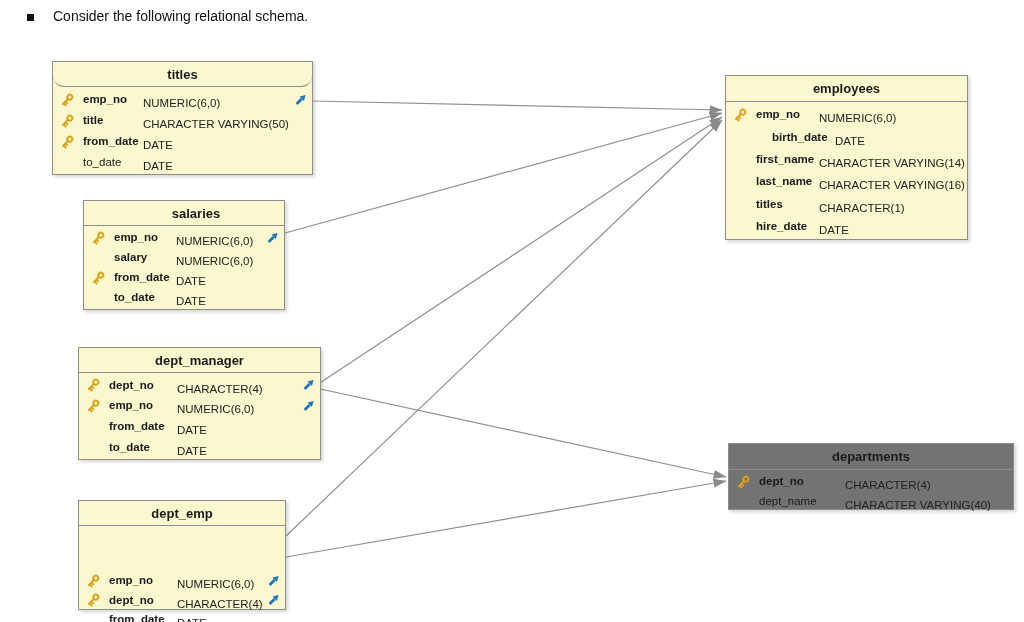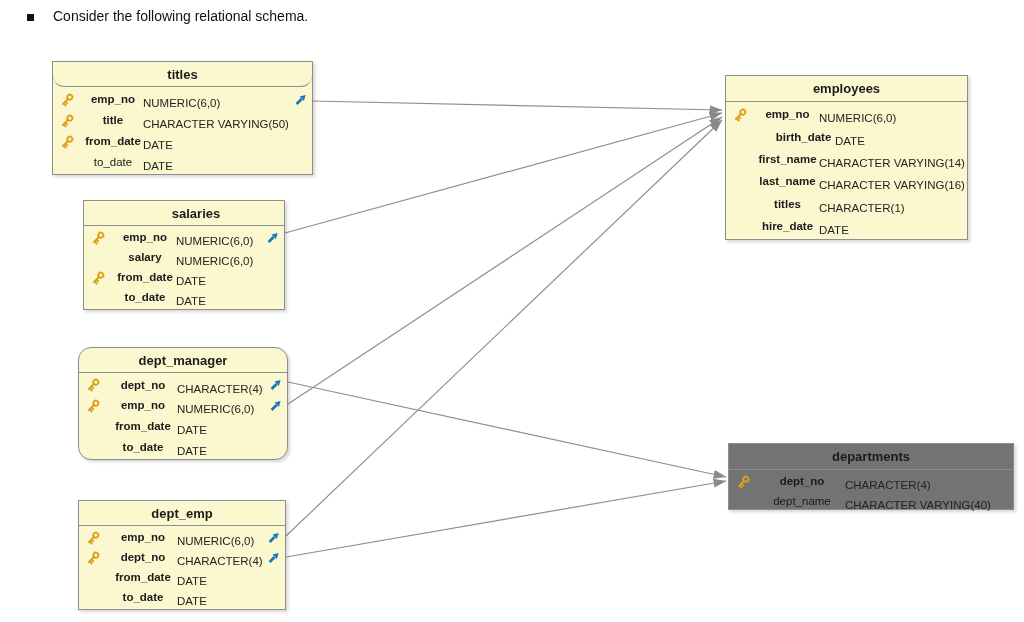--- a/index.html
+++ b/index.html
@@ -14,21 +14,21 @@
   .db-table{
     position:absolute;background:#FBF8CF;border:1px solid #8e8e8e;
     box-shadow:2px 2px 3px rgba(90,90,90,0.25);
     display:flex;flex-direction:column;box-sizing:border-box;
   }
   .db-table-header{
     font-weight:bold;font-size:13px;text-align:center;border-bottom:1px solid #8e8e8e;
     display:flex;align-items:center;justify-content:center;flex:0 0 auto;
   }
   .db-table-body{flex:1 1 auto;display:flex;flex-direction:column;padding:2px 0 1px 0;}
-  .db-row{flex:1 1 0;display:flex;align-items:center;position:relative;padding-left:6px;font-size:11.5px;line-height:1;text-align:center;}
+  .db-row{flex:1 1 0;display:flex;align-items:center;position:relative;padding-left:6px;font-size:11.5px;line-height:1;}
   .pk-slot{width:24px;flex:0 0 24px;display:flex;align-items:center;}
   .col-name{white-space:nowrap;}
   .col-name.bold{font-weight:bold;}
   .col-type{white-space:nowrap;color:#222;margin-top:8px;}
   .fk-slot{position:absolute;right:5px;top:50%;transform:translateY(-50%);display:flex;align-items:center;}
 </style>
 </head>
 <body>
 
 <div class="canvas">
@@ -152,21 +152,21 @@
             <span class="col-name bold" style="width: 62px;">from_date</span>
             <span class="col-type">DATE</span>
           </div>
           <div class="db-row">
             <span class="pk-slot"></span>
             <span class="col-name bold" style="width: 62px;">to_date</span>
             <span class="col-type">DATE</span>
           </div>
         </div>
       </div>
-      <div class="db-table" style="left: 78px; top: 347px; width: 210px; height: 113px; background: rgb(251, 248, 207); border-color: rgb(142, 142, 142); border-radius: 13px;">
+      <div class="db-table" style="left: 78px; top: 347px; width: 243px; height: 113px; background: rgb(251, 248, 207); border-color: rgb(142, 142, 142);">
         <div class="db-table-header" style="height: 24px; border-bottom-color: rgb(142, 142, 142);">dept_manager</div>
         <div class="db-table-body">
           <div class="db-row">
             <span class="pk-slot">
               <svg width="16" height="16" viewBox="0 0 16 16">
                 <g transform="rotate(-45 8 8)" stroke="#DCA117" fill="none" stroke-width="1.9" stroke-linecap="round">
                   <circle cx="12" cy="8" r="2.5"></circle>
                   <path d="M9.4 8 L2.2 8"></path>
                   <path d="M3.2 8 L3.2 11"></path>
                   <path d="M5.8 8 L5.8 10.4"></path>
@@ -207,21 +207,21 @@
             <span class="col-name bold" style="width: 68px;">from_date</span>
             <span class="col-type">DATE</span>
           </div>
           <div class="db-row">
             <span class="pk-slot"></span>
             <span class="col-name bold" style="width: 68px;">to_date</span>
             <span class="col-type">DATE</span>
           </div>
         </div>
       </div>
-      <div class="db-table" style="left: 78px; top: 500px; width: 208px; height: 110px; background: rgb(251, 248, 207); border-color: rgb(142, 142, 142);">
+      <div class="db-table" style="left: 78px; top: 500px; width: 208px; height: 110px; background: rgb(251, 248, 207); border-color: rgb(142, 142, 142); gap: 43px;">
         <div class="db-table-header" style="height: 24px; border-bottom-color: rgb(142, 142, 142);">dept_emp</div>
         <div class="db-table-body">
           <div class="db-row">
             <span class="pk-slot">
               <svg width="16" height="16" viewBox="0 0 16 16">
                 <g transform="rotate(-45 8 8)" stroke="#DCA117" fill="none" stroke-width="1.9" stroke-linecap="round">
                   <circle cx="12" cy="8" r="2.5"></circle>
                   <path d="M9.4 8 L2.2 8"></path>
                   <path d="M3.2 8 L3.2 11"></path>
                   <path d="M5.8 8 L5.8 10.4"></path>

